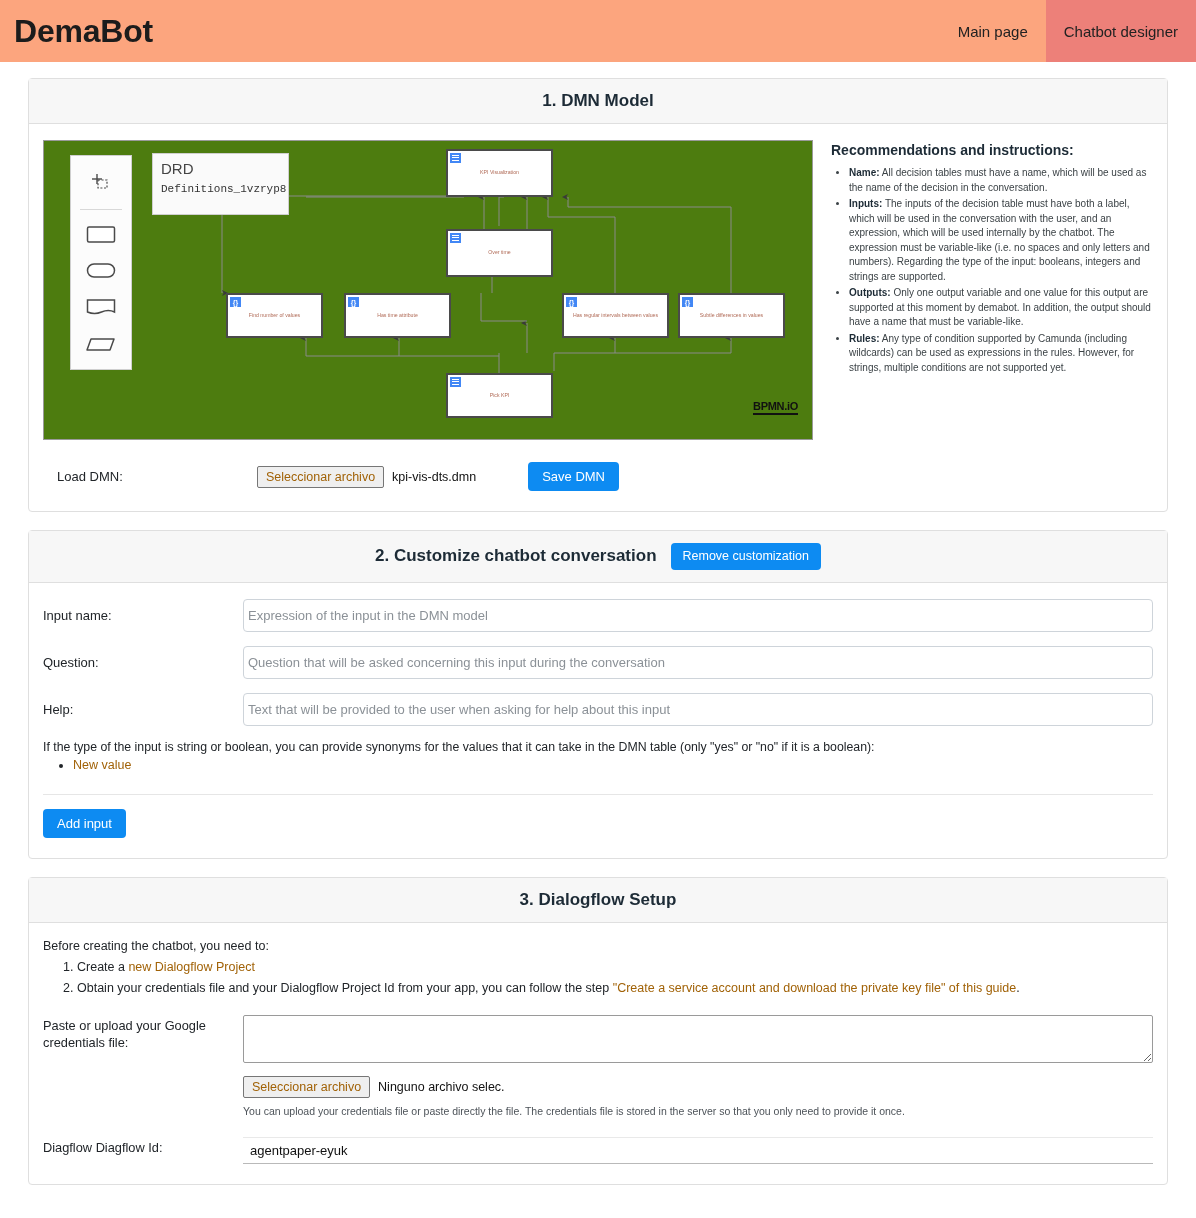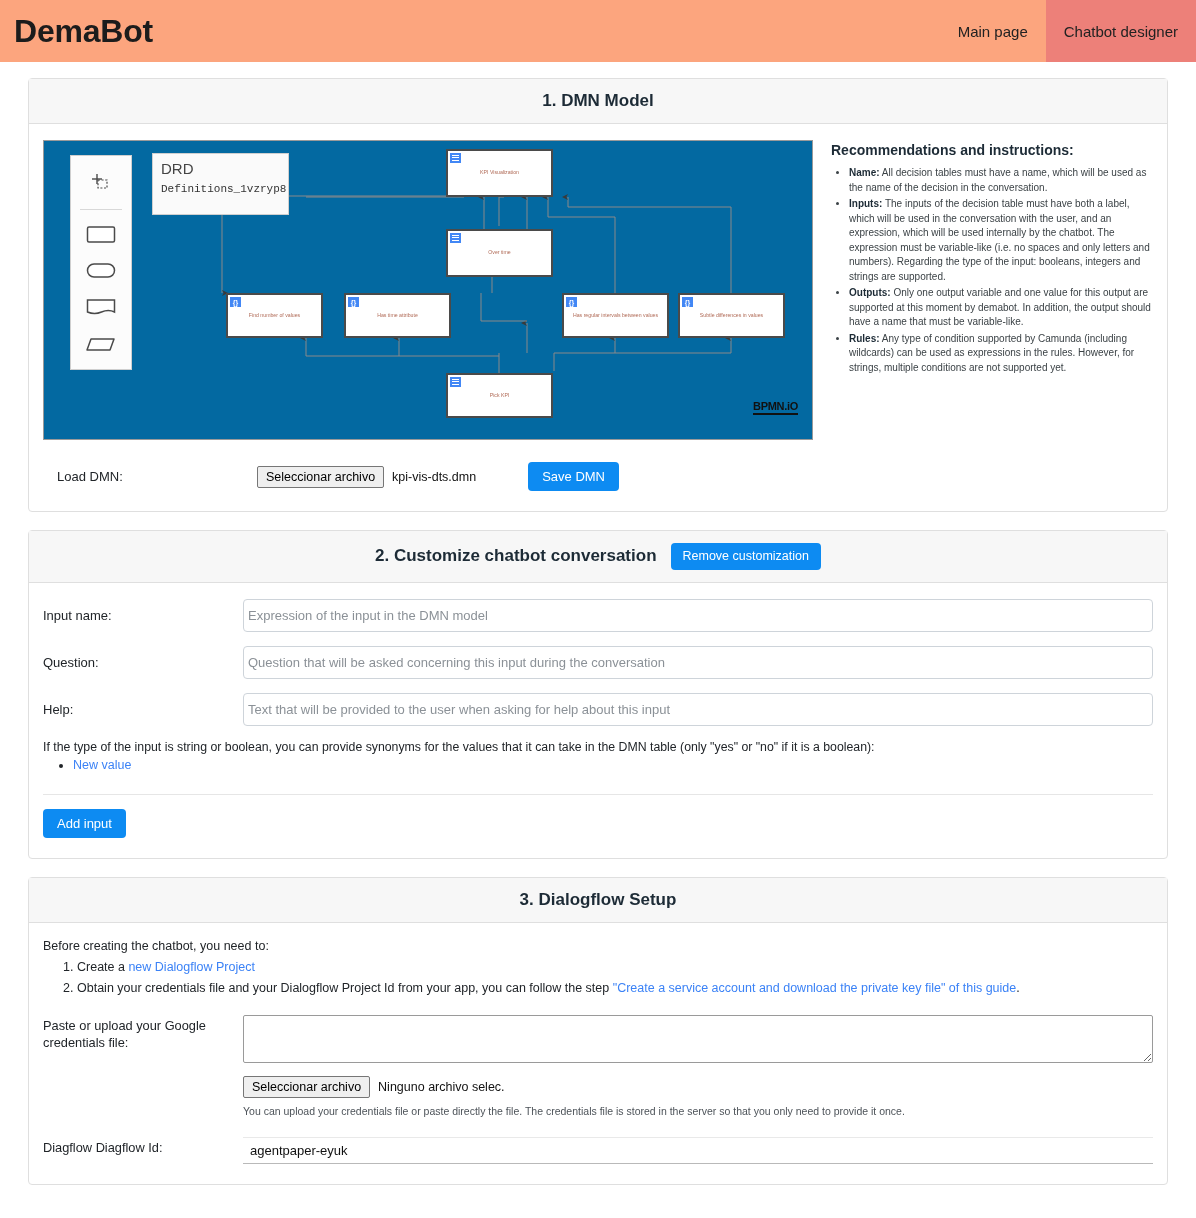--- a/index.html
+++ b/index.html
@@ -66,21 +66,21 @@
   }
   .btn-blue { background:#0d8bf2; }
   .btn-sm { font-size:12.5px; padding:7px 12px; }
 
   
   .dmn-row { display:flex; gap:18px; align-items:flex-start; }
   .dmn-canvas {
     width:770px; height:300px;
     border:1px solid #9a9a9a;
     position:relative;
-    background:#0369a1;
+    background:#4d7c0f;
     flex:0 0 auto;
   }
   .palette {
     position:absolute; left:26px; top:14px;
     width:62px; height:215px;
     border:1px solid #cfcfcf; background:#fcfcfc;
     display:flex; flex-direction:column; align-items:center;
     padding-top:14px;
   }
   .palette .tool { width:34px; height:26px; display:flex; align-items:center; justify-content:center; margin-bottom:12px; }
@@ -137,41 +137,41 @@
   .recs li { font-size:10px; line-height:1.45; margin-bottom:2px; color:#3b4246; }
   .recs li b { color:#1d2b36; }
 
   .load-row {
     display:flex; align-items:center; margin-top:22px; padding-left:14px;
   }
   .load-label { width:200px; font-size:13px; }
   .file-ctl { display:flex; align-items:center; gap:8px; }
   .file-btn {
     border:1px solid #767676; background:#efefef;
-    padding:3px 8px; font-size:12.5px; border-radius:2px; color:#000000;
+    padding:3px 8px; font-size:12.5px; border-radius:2px; color:#a16207;
     font-family:"Liberation Sans", sans-serif; cursor:pointer;
   }
   .file-name { font-size:12.5px; color:#111; }
   .save-dmn { margin-left:52px; }
 
   
   .form-row { display:flex; align-items:center; margin-bottom:14px; }
   .form-label { width:200px; font-size:13px; color:#212529; }
   .form-input {
     flex:1 1 auto;
     border:1px solid #ced4da; border-radius:4px;
     padding:8px 4px; font-size:13px;
     font-family:"Liberation Sans", sans-serif;
     color:#495057; background:#fff;
   }
   .form-input::placeholder { color:#8b9197; }
   .syn-text { font-size:12.3px; margin:8px 0 4px 0; color:#212529; }
   .syn-list { margin:4px 0 0 0; padding-left:30px; }
   .syn-list li { font-size:12.5px; }
-  .link { color:#3b82f6; text-decoration:none; cursor:pointer; }
+  .link { color:#a16207; text-decoration:none; cursor:pointer; }
   .hr-soft { border:none; border-top:1px solid #e6e6e6; margin:22px 0 14px 0; }
   .add-input-wrap { padding-left:0; }
 
   
   .intro { font-size:12.5px; margin:0 0 4px 0; }
   .ol-steps { margin:0 0 0 0; padding-left:34px; }
   .ol-steps li { font-size:12.5px; line-height:1.7; }
   .cred-row { display:flex; align-items:flex-start; margin-top:16px; }
   .cred-label { width:200px; font-size:12.8px; line-height:1.35; padding-top:2px; }
   .cred-right { flex:1 1 auto; }

